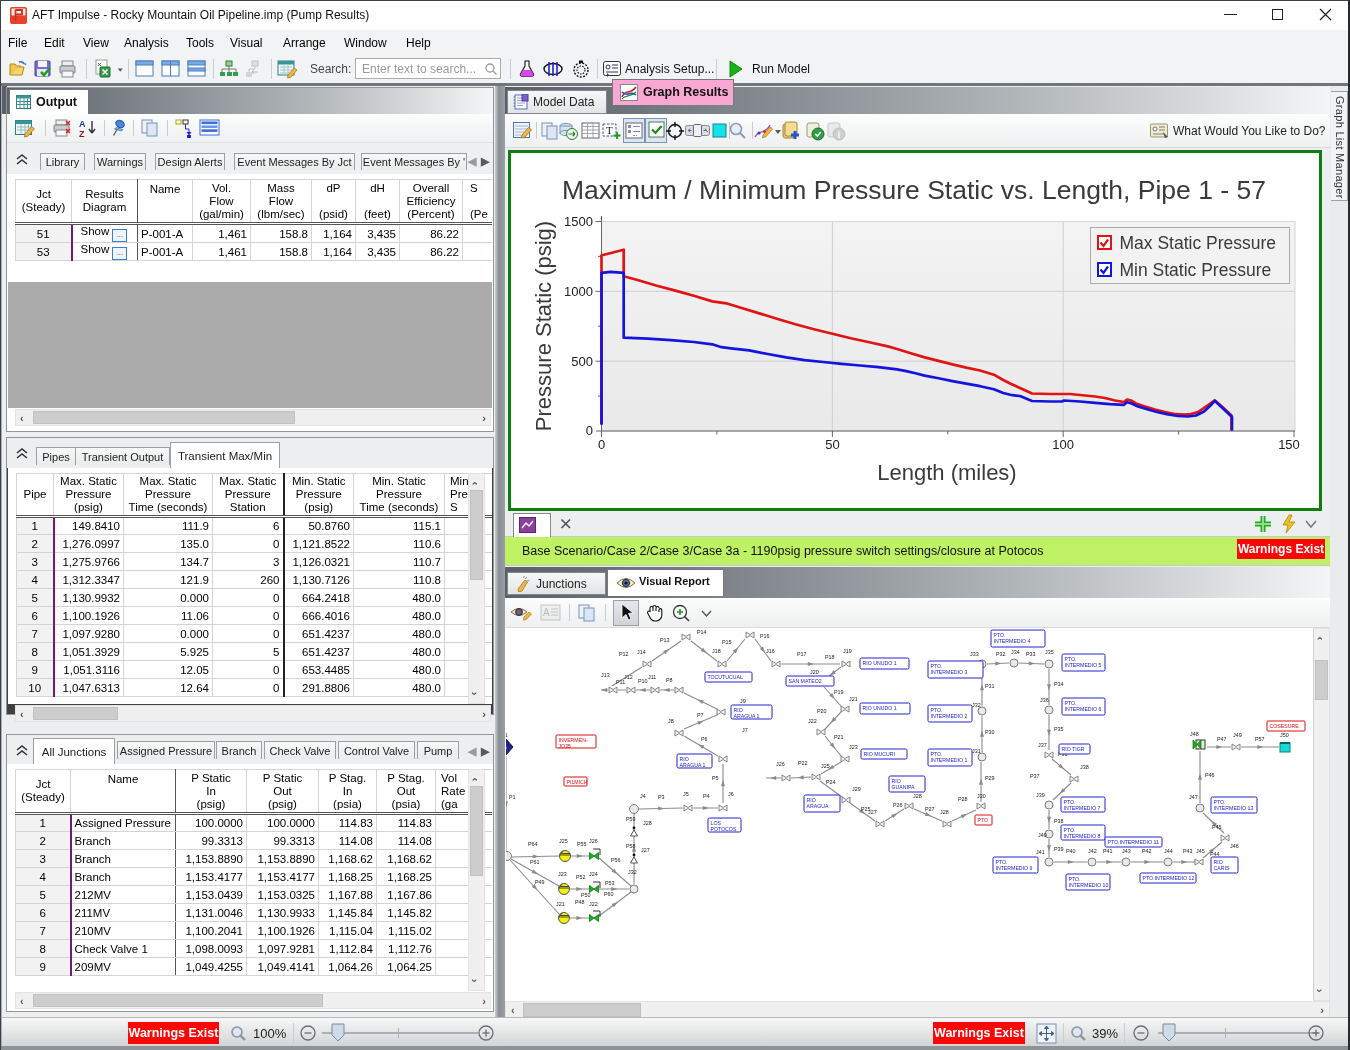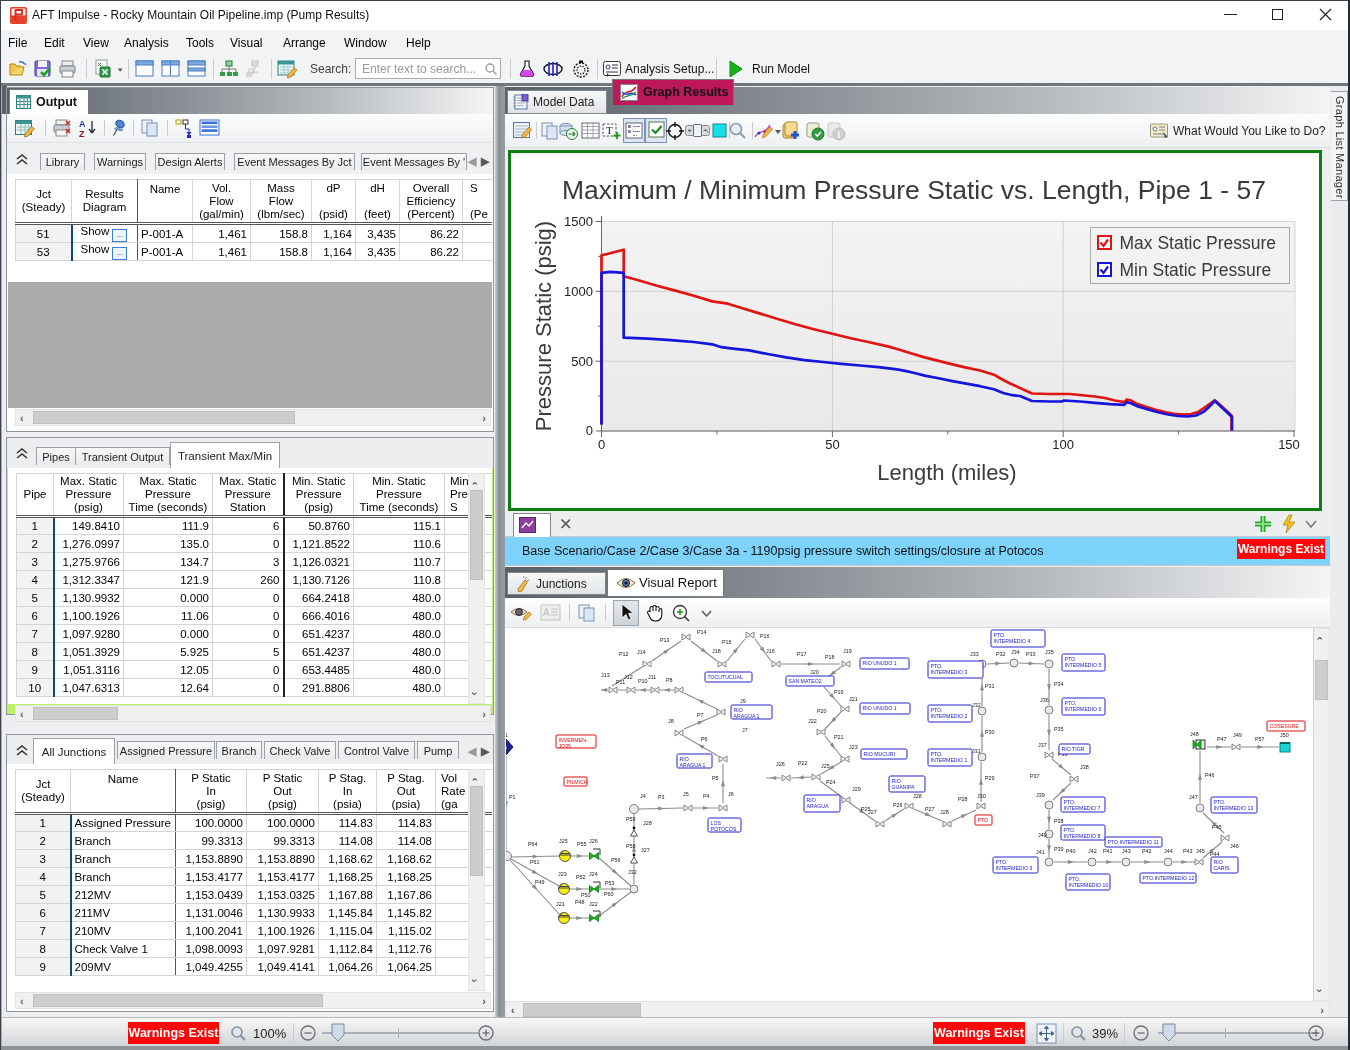--- a/index.html
+++ b/index.html
@@ -4,21 +4,21 @@
 html,body{width:1350px;height:1050px;overflow:hidden}
 body{font-family:"Liberation Sans",sans-serif;position:relative;background:#a9aeb3;font-size:12px}
 .abs{position:absolute}
 .capband{background:linear-gradient(to right,#596067,#82888e 30%,#b5babd 65%,#f4f5f6)}
 .ptoolbar{background:linear-gradient(#fcfdfd,#eef0f1)}
 .dtab{position:absolute;background:linear-gradient(#f7f8f8,#e9ebec);border:1px solid #9aa0a5;border-bottom:none;color:#222;font-size:11px;display:flex;align-items:center;justify-content:center;white-space:nowrap;overflow:hidden}
 .dtab.sel{background:#fff;font-weight:bold}
 .gridtbl{border-collapse:collapse;table-layout:fixed;font-size:11.5px;color:#000;background:#fff}
 .gridtbl td,.gridtbl th{border:1px solid #d4d4d4;overflow:hidden;white-space:nowrap;padding:0 3px;height:18px}
 .gridtbl th{font-weight:normal;text-align:center;border-bottom:none;background:#fff}
-.gridtbl .rh{background:#f2f2f2;text-align:center;border-right:2px solid #0c4a6e}
+.gridtbl .rh{background:#f2f2f2;text-align:center;border-right:2px solid #701a75}
 .num{text-align:right}
 .hdrrow th{vertical-align:middle;line-height:13px}
 .scrl{position:absolute;background:#f0f0f0;border:1px solid #e3e3e3}
 .thumb{position:absolute;background:#cdcdcd;border:1px solid #c0c0c0}
 .arr{position:absolute;color:#5a5a5a;font-size:11px;line-height:1;font-weight:bold}
 .sbar{background:linear-gradient(#f7f7f7,#e3e4e5 55%,#d2d4d5)}
 .warnbox{position:absolute;background:#fb0708;color:#fff;font-weight:bold;font-size:12.5px;display:flex;align-items:center;justify-content:center;white-space:nowrap}
 #outtbl td:nth-child(2){border-right:1.5px solid #555}
 #jcttbl td:nth-child(2){border-right:1.5px solid #555}
 .vsep{position:absolute;width:1px;background:#c9cdd0;top:4px;bottom:4px}
@@ -288,21 +288,21 @@
       </table>
   </div>
 
   <div class="scrl" style="left:8px;top:321px;width:476px;height:17px">
     <div class="arr" style="left:4px;top:3px">‹</div>
     <div class="thumb" style="left:17px;top:1px;width:262px;height:13px"></div>
     <div class="arr" style="right:4px;top:3px">›</div>
   </div>
 </div>
 
-<div class="abs" style="left:6px;top:437px;width:488px;height:278px;background:#bef264;border:1px solid #8f959a">
+<div class="abs" style="left:6px;top:437px;width:488px;height:278px;background:#404040;border:1px solid #8f959a">
   <div class="abs" style="left:0;top:0;width:486px;height:30px;background:#eceef0">
     <svg class="abs" style="left:8px;top:9px" width="14" height="12">
         <path d="M2 6 l5 -4 l5 4 M2 11 l5 -4 l5 4" stroke="#333" stroke-width="1.6" fill="none"></path>
       </svg>
     <div class="dtab" style="left:29px;top:9px;width:40px;height:18px">Pipes</div>
     <div class="dtab" style="left:68px;top:9px;width:95px;height:18px">Transient Output</div>
     <div class="dtab sel" style="left:163px;top:4px;width:110px;height:26px;font-weight:normal;font-size:11.5px">Transient Max/Min</div>
   </div>
 
   <div class="abs" style="left:1px;top:30px;width:484px;height:236px;background:#fff;overflow:hidden">
@@ -570,21 +570,21 @@
 <div class="capband abs" style="left:505px;top:87px;width:825px;height:27px"></div>
 <div class="abs" style="left:507px;top:90px;width:100px;height:24px;background:linear-gradient(#f6f7f7,#e2e5e7);border:1px solid #80868c">
   <svg class="abs" style="left:5px;top:3px" width="16" height="16">
     <rect x="2" y="1" width="12" height="14" fill="#f4f6fa" stroke="#5577aa"></rect>
     <path d="M4 4 H12 M4 6.5 H12 M4 9 H12 M4 11.5 H10" stroke="#8899bb" stroke-width="0.8"></path>
     <rect x="9" y="0" width="6" height="7" fill="#7a5fd0" stroke="#4a3f96"></rect>
     <path d="M2 3 h-1.5 M2 6 h-1.5 M2 9 h-1.5 M2 12 h-1.5" stroke="#5577aa"></path>
   </svg>
   <div class="abs" style="left:25px;top:4px;font-size:12px;color:#222">Model Data</div>
 </div>
-<div class="abs" style="left:612px;top:79px;width:122px;height:26px;background:#be185d;border:1px solid #777;border-bottom:none">
+<div class="abs" style="left:612px;top:79px;width:122px;height:26px;background:#f9a8d4;border:1px solid #777;border-bottom:none">
   <svg class="abs" style="left:7px;top:4px" width="18" height="17">
     <rect x="0.5" y="0.5" width="17" height="16" fill="#fff" stroke="#888"></rect>
     <path d="M2 13 C6 4 9 12 16 3" stroke="#cc2222" stroke-width="1.6" fill="none"></path>
     <path d="M2 8 C7 14 11 6 16 11" stroke="#2244cc" stroke-width="1.6" fill="none"></path>
     <path d="M2 15 C6 10 10 14 16 8" stroke="#22884a" stroke-width="1.2" fill="none"></path>
   </svg>
   <div class="abs" style="left:30px;top:5px;font-size:12.5px;font-weight:bold;color:#111;white-space:nowrap">Graph Results</div>
 </div>
 
 <div class="ptoolbar abs" style="left:505px;top:114px;width:825px;height:34px;border-bottom:1px solid #d8dbdd">
@@ -734,40 +734,40 @@
       <path d="M10 2 v16 M2 10 h16" stroke="#8fde8f" stroke-width="2"></path>
     </svg>
   <svg class="abs" style="left:775px;top:3px" width="18" height="20">
       <path d="M9 1 L3 11 H8 L6 19 L15 8 H9 L12 1 Z" fill="#f2c218" stroke="#a8861a" stroke-width="0.8"></path>
     </svg>
   <svg class="abs" style="left:800px;top:9px" width="12" height="8">
       <path d="M1 1 L6 7 L11 1" fill="none" stroke="#777" stroke-width="1.5"></path>
     </svg>
 </div>
 
-<div class="abs" style="left:505px;top:537px;width:825px;height:29px;background:#7dd3fc;border-bottom:1px solid #c5c9cc">
+<div class="abs" style="left:505px;top:537px;width:825px;height:29px;background:#bef264;border-bottom:1px solid #c5c9cc">
   <div class="abs" style="left:17px;top:7px;font-size:12.5px;color:#111">Base Scenario/Case 2/Case 3/Case 3a - 1190psig pressure switch settings/closure at Potocos</div>
   <div class="warnbox" style="left:732px;top:2px;width:88px;height:20px;font-size:12px">Warnings Exist</div>
 </div>
 
 <div class="capband abs" style="left:505px;top:567px;width:825px;height:31px"></div>
 <div class="abs" style="left:507px;top:572px;width:99px;height:23px;background:linear-gradient(#f6f7f7,#e2e5e7);border:1px solid #80868c">
   <svg class="abs" style="left:7px;top:3px" width="17" height="16">
     <path d="M3 13 L10 4 l2.5 2 L7 15 l-3.5 1 z" fill="#f0b54a" stroke="#a87518" stroke-width="0.8"></path>
     <path d="M10 3 l2 -2 M12 5 l2.5 -1 M8.5 2 l0.5 -2" stroke="#888" stroke-width="0.9"></path>
   </svg>
   <div class="abs" style="left:28px;top:4px;font-size:12px;color:#222">Junctions</div>
 </div>
 <div class="abs" style="left:607px;top:569px;width:117px;height:27px;background:#fff;border:1px solid #777;border-bottom:none">
   <svg class="abs" style="left:8px;top:6px" width="20" height="14">
     <path d="M1 7 Q10 -2 19 7 Q10 16 1 7 Z" fill="#f4e7c8" stroke="#8a6d3a"></path>
     <circle cx="10" cy="7" r="3.6" fill="#4a7ab0" stroke="#223"></circle>
     <circle cx="10" cy="7" r="1.6" fill="#112"></circle>
   </svg>
-  <div class="abs" style="left:31px;top:5px;font-size:13px;font-weight:normal;color:#111;white-space:nowrap">Visual Report</div>
+  <div class="abs" style="left:31px;top:5px;font-size:11px;font-weight:bold;color:#111;white-space:nowrap">Visual Report</div>
 </div>
 
 <div class="ptoolbar abs" style="left:505px;top:598px;width:825px;height:30px;border-bottom:1px solid #d8dbdd">
   <svg class="abs" style="left:5px;top:5px" width="24" height="20">
     <path d="M1 9 Q9 2 17 9 Q9 16 1 9 Z" fill="#f4e7c8" stroke="#8a6d3a"></path>
     <circle cx="9" cy="9" r="3.4" fill="#667" stroke="#223"></circle>
     <path d="M14 14 l5 -5 l2.4 2 l-5 5.5 l-3 0.6 z" fill="#f0b54a" stroke="#a87518" stroke-width="0.7"></path>
   </svg>
   <svg class="abs" style="left:35px;top:6px" width="22" height="18" opacity="0.55">
     <rect x="1" y="1" width="19" height="15" fill="#e8e8e8" stroke="#999"></rect>

